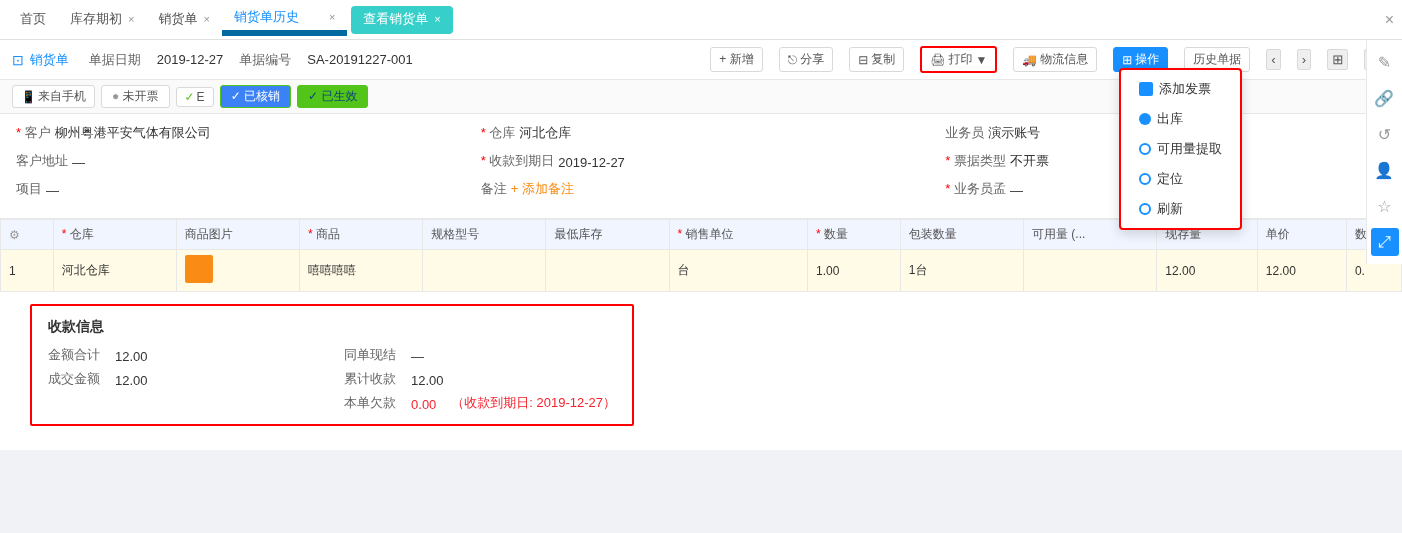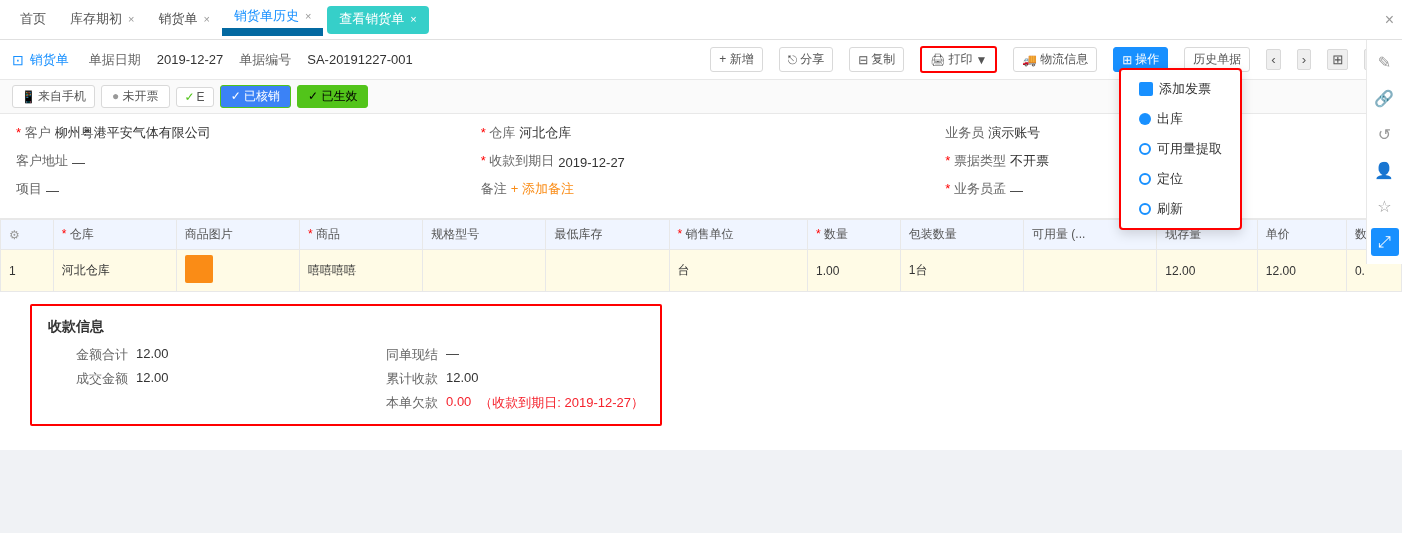--- a/index.html
+++ b/index.html
@@ -9,21 +9,21 @@
     .tab-bar {
       display: flex; align-items: center; background: #fff;
       border-bottom: 1px solid #e0e0e0; padding: 0 8px;
       height: 40px; position: relative;
     }
     .tab {
       display: flex; align-items: center; padding: 0 12px;
       height: 32px; cursor: pointer; font-size: 13px; color: #555;
       border-bottom: 2px solid transparent; white-space: nowrap;
     }
-    .tab.active { color: #1890ff; border-bottom: 8px solid #0369a1; }
+    .tab.active { color: #1890ff; border-bottom: 6px solid #0369a1; gap: 24px; }
     .tab .close-btn { margin-left: 6px; color: #999; font-size: 11px; cursor: pointer; }
     .tab.highlight { background: #36cfc9; color: #fff; border-radius: 4px; height: 28px; margin: 0 4px; align-self: center; }
     .tab.highlight .close-btn { color: #fff; }
     .tab-bar-close { margin-left: auto; color: #999; cursor: pointer; font-size: 16px; }
 
     
     .main { background: #fff; margin: 0; padding: 0; }
 
     
     .toolbar {
@@ -51,21 +51,21 @@
       background: #fafafa; border-bottom: 1px solid #e8e8e8; gap: 6px;
     }
     .btn-sm {
       display: flex; align-items: center; gap: 2px;
       padding: 2px 8px; border: 1px solid #d9d9d9; border-radius: 3px;
       cursor: pointer; font-size: 12px; background: #fff; color: #555;
     }
     .btn-status { padding: 2px 10px; border-radius: 3px; font-size: 12px; border: 1px solid; }
     .btn-not-open { background: #fff; border-color: #d9d9d9; color: #555; }
     .btn-confirmed { background: #3b82f6; color: #fff; border-color: #52c41a; }
-    .btn-effective { background: #52c41a; color: #000000; border-color: #52c41a; }
+    .btn-effective { background: #52c41a; color: #0c4a6e; border-color: #52c41a; }
 
     
     .form-area { padding: 10px 16px; background: #fff; }
     .form-row { display: flex; align-items: center; margin-bottom: 10px; gap: 24px; }
     .form-field { display: flex; align-items: flex-end; gap: 4px; flex: 1; }
     .form-label { color: #666; font-size: 13px; white-space: nowrap; }
     .required::before { content: "* "; color: red; }
     .form-value { color: #333; font-size: 13px; }
     .add-note { color: #fa8c16; cursor: pointer; font-size: 13px; }
     .add-note::before { content: "+ "; }
@@ -86,21 +86,21 @@
     .img-placeholder { width: 28px; height: 28px; background: #fa8c16; display: inline-block; border-radius: 2px; }
 
     
     .summary-box {
       border: 2px solid red; margin: 12px 16px;
       padding: 12px 16px; border-radius: 2px; display: inline-block; min-width: 520px;
       background: #fff;
     }
     .summary-title { font-size: 14px; font-weight: bold; color: #333; margin-bottom: 10px; }
     .summary-grid { display: grid; grid-template-columns: 1fr 1fr; gap: 6px 24px; }
-    .summary-row { display: flex; align-items: flex-start; gap: 8px; margin-left: 28px; }
+    .summary-row { display: flex; align-items: flex-end; gap: 15px; }
     .summary-label { color: #666; font-size: 13px; white-space: nowrap; }
     .summary-value { color: #333; font-size: 13px; }
     .summary-value.red { color: #f5222d; }
     .summary-note { color: #f5222d; font-size: 13px; }
 
     
     .dropdown-overlay {
       position: absolute; top: 68px; right: 160px;
       background: #fff; border: 2px solid red; border-radius: 4px;
       box-shadow: 0 4px 12px rgba(0,0,0,0.15); min-width: 120px; z-index: 100;

